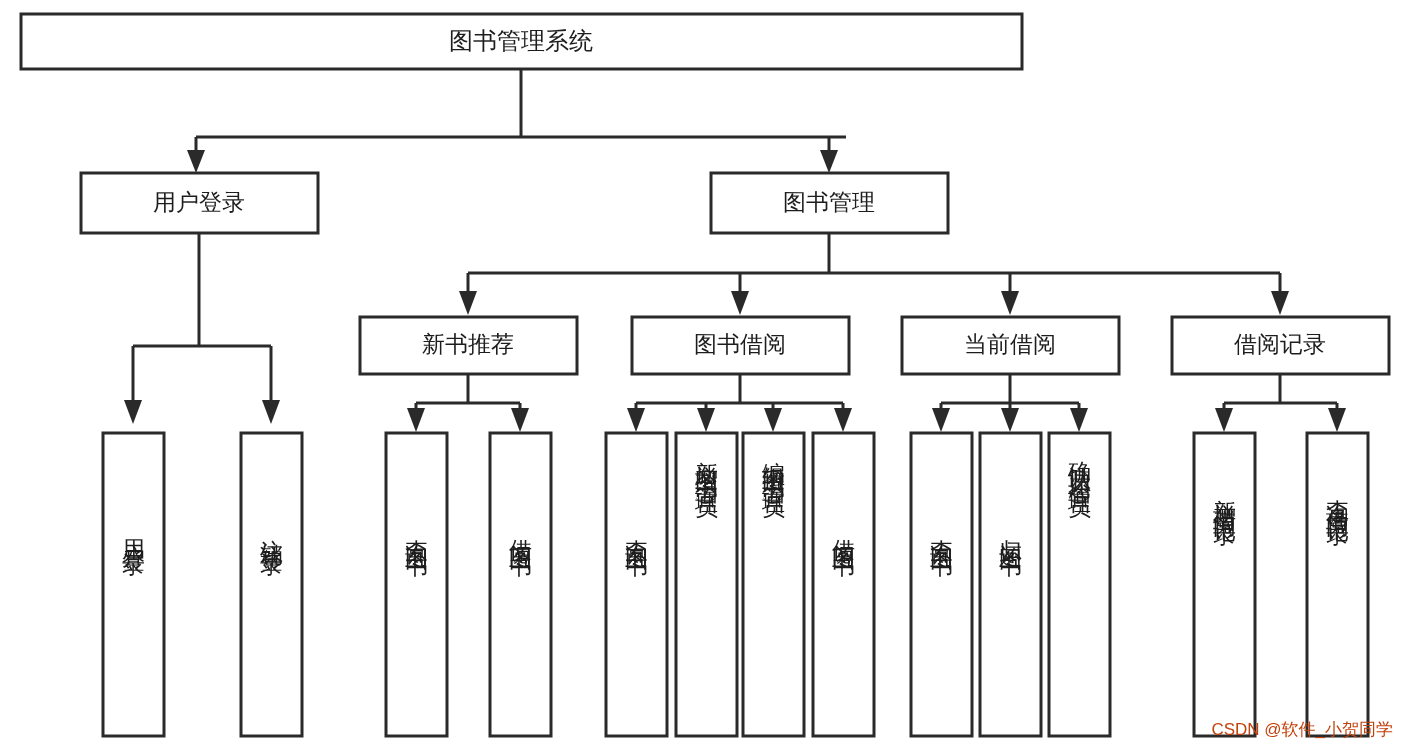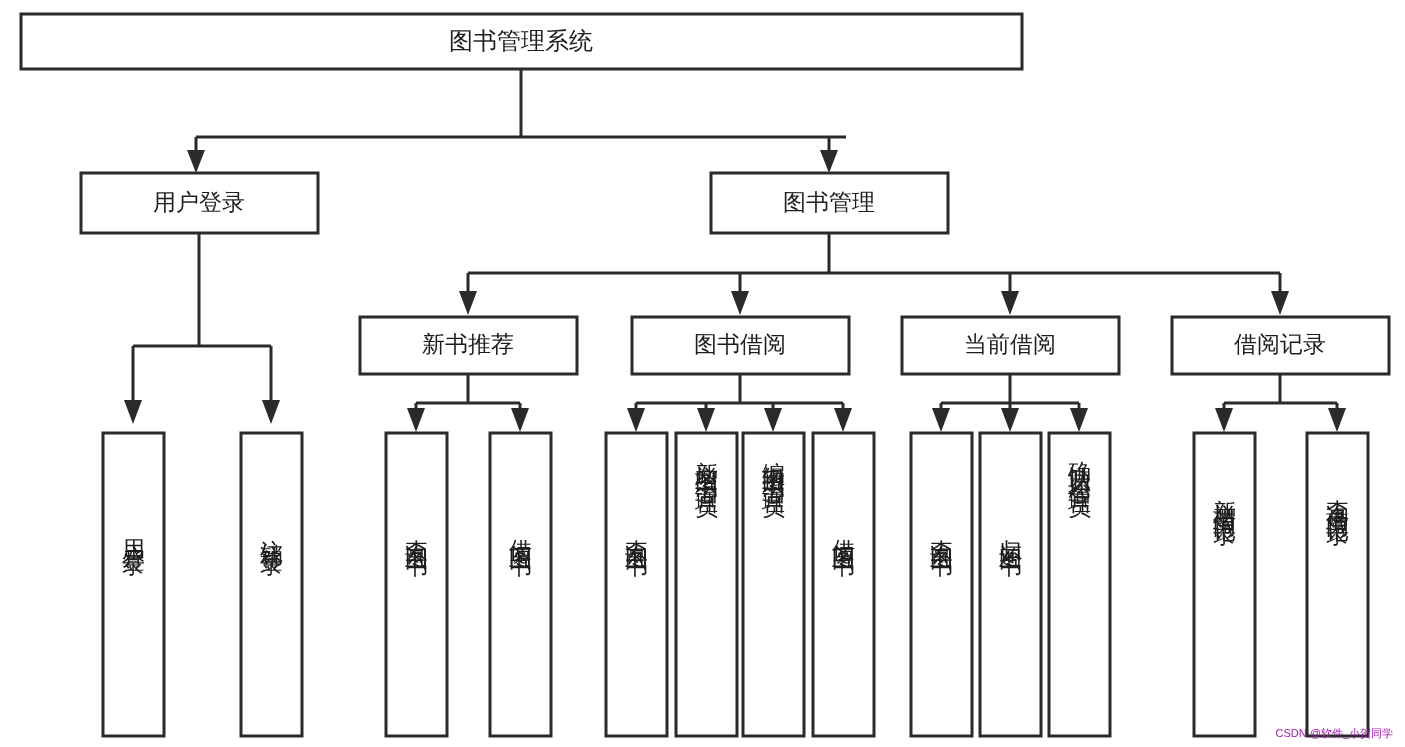--- a/index.html
+++ b/index.html
@@ -71,22 +71,22 @@
     line-height: 1;
     color: #1d1d1d;
     letter-spacing: 5px;
     white-space: nowrap;
   }
   .watermark {
     position: absolute;
     right: 12px;
     bottom: 6px;
     font-family: "Liberation Sans", "DejaVu Sans", sans-serif;
-    font-size: 11px;
-    color: #a21caf;
+    font-size: 17px;
+    color: #c2410c;
     white-space: nowrap;
     pointer-events: none;
   }
 </style>
 </head>
 <body>
 
 <div id="diagram-root">
 
   <svg class="flow" viewBox="0 0 1405 747">

